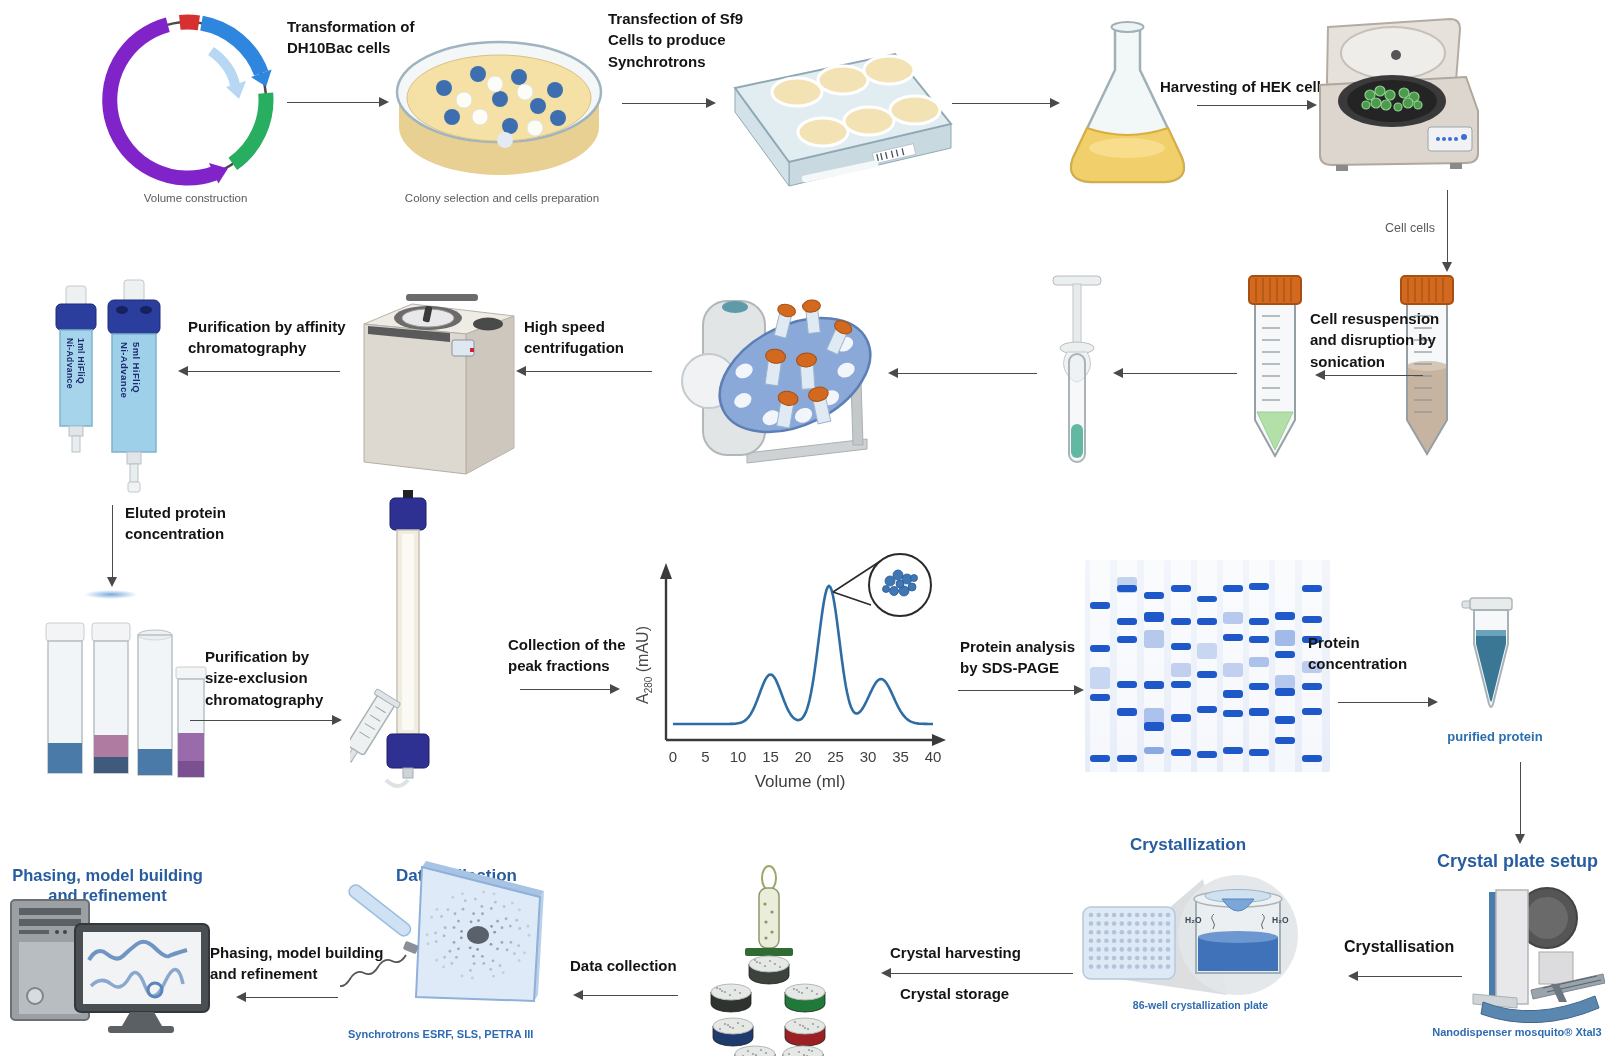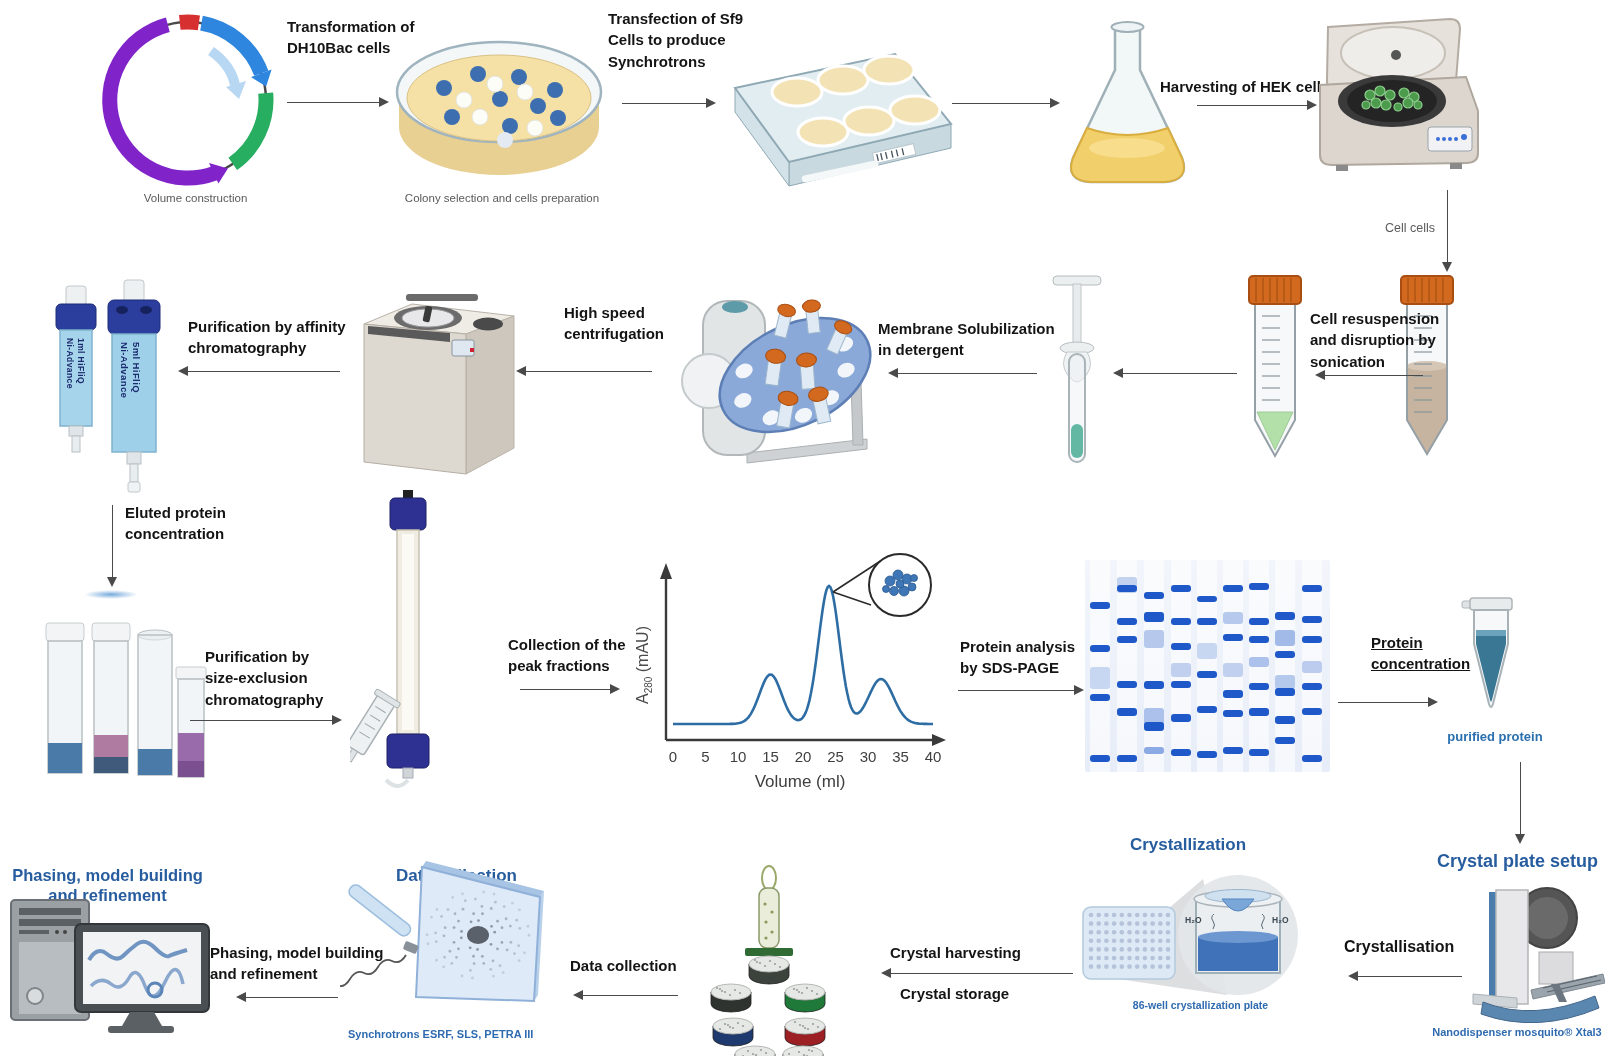--- a/index.html
+++ b/index.html
@@ -232,22 +232,20 @@
     <svg width="65" height="200" viewBox="0 0 65 200">
       <rect x="8" y="6" width="48" height="9" rx="4" fill="#eceff0" stroke="#b6bcbe"></rect>
       <rect x="28" y="14" width="8" height="62" fill="#e8ebec" stroke="#c0c6c8"></rect>
       <ellipse cx="32" cy="78" rx="17" ry="6" fill="#eceff0" stroke="#b9bfc1"></ellipse>
       <path d="M22,82 Q15,94 22,104 Q28,112 32,112 Q36,112 42,104 Q49,94 42,82 Z" fill="#f0f3f4" stroke="#c3c9cb"></path>
       <rect x="24" y="84" width="16" height="108" rx="8" fill="rgba(238,242,244,0.5)" stroke="#aab4b8" stroke-width="2"></rect>
       <rect x="26" y="154" width="12" height="34" rx="6" fill="#63b8a4"></rect>
     </svg>
   </div>
 
-  <div class="lbl" style="left:878px;top:318px;">Membrane Solubilization
-in detergent</div>
   <div class="arr arr-h arr-l" style="left:890px;top:373px;width:147px;"></div>
 
   <div class="abs" style="left:655px;top:263px;">
     <svg width="225" height="212" viewBox="0 0 225 212">
       <polygon points="92,190 212,176 212,186 92,200" fill="#cfd2d4" stroke="#aab0b2"></polygon>
       <polygon points="196,118 206,118 208,182 198,182" fill="#c4c8ca" stroke="#aab0b2"></polygon>
       <rect x="48" y="38" width="62" height="154" rx="24" fill="#e2e5e6" stroke="#b2b8ba" stroke-width="2"></rect>
       <ellipse cx="80" cy="44" rx="13" ry="6" fill="#5d9ba8"></ellipse>
       <circle cx="54" cy="118" r="27" fill="#f0f2f3" stroke="#c5cacc" stroke-width="2"></circle>
       <g transform="rotate(-26 140 112)">
@@ -288,21 +286,21 @@
             <ellipse cx="130.5" cy="135" rx="10" ry="7" fill="#d2691f" stroke="#a84e12"></ellipse>
           </g>
         <g transform="rotate(-12 166 146)">
             <rect x="160" y="132" width="13" height="28" fill="#dfeaf5" stroke="#9db6cc"></rect>
             <ellipse cx="166.5" cy="131" rx="10" ry="7" fill="#d2691f" stroke="#a84e12"></ellipse>
           </g>
       </g>
     </svg>
   </div>
 
-  <div class="lbl" style="left:524px;top:302px;margin-left:40px;">High speed
+  <div class="lbl" style="left:524px;top:316px;">High speed
 centrifugation</div>
   <div class="arr arr-h arr-l" style="left:518px;top:371px;width:134px;"></div>
 
   <div class="abs" style="left:348px;top:278px;">
     <svg width="175" height="202" viewBox="0 0 175 202">
       <rect x="58" y="16" width="72" height="7" rx="3" fill="#6b6b6b"></rect>
       <polygon points="16,46 64,26 166,38 118,56" fill="#efebe5" stroke="#b9b2a8"></polygon>
       <polygon points="118,56 166,38 166,170 118,196" fill="#cdc7bd" stroke="#b9b2a8"></polygon>
       <polygon points="16,46 118,56 118,196 16,184" fill="#ddd8d0" stroke="#b5aea4"></polygon>
       <polygon points="20,48 102,55 102,64 20,56" fill="#5a5a5a"></polygon>
@@ -503,21 +501,21 @@
       <div class="gel-stripe" style="left: 217px; width: 20px;"></div>
       <div class="gel-band" style="left: 217px; width: 20px; top: 25px; height: 7px; opacity: 1; background: rgb(31, 89, 201);"></div>
       <div class="gel-band" style="left: 217px; width: 20px; top: 56px; height: 7px; opacity: 1; background: rgb(31, 89, 201);"></div>
       <div class="gel-band" style="left: 217px; width: 20px; top: 76px; height: 7px; opacity: 1; background: rgb(31, 89, 201);"></div>
       <div class="gel-band" style="left: 217px; width: 20px; top: 101px; height: 12px; opacity: 0.28; background: rgb(31, 89, 201);"></div>
       <div class="gel-band" style="left: 217px; width: 20px; top: 123px; height: 7px; opacity: 1; background: rgb(31, 89, 201);"></div>
       <div class="gel-band" style="left: 217px; width: 20px; top: 148px; height: 7px; opacity: 1; background: rgb(31, 89, 201);"></div>
       <div class="gel-band" style="left: 217px; width: 20px; top: 195px; height: 7px; opacity: 1; background: rgb(31, 89, 201);"></div>
     </div>
 
-  <div class="lbl" style="left:1371px;top:632px;text-decoration:underline;">Protein
+  <div class="lbl" style="left:1308px;top:632px;">Protein
 concentration</div>
   <div class="arr arr-h arr-r" style="left:1338px;top:702px;width:98px;"></div>
 
   <div class="abs" style="left:1460px;top:592px;">
     <svg width="62" height="122" viewBox="0 0 62 122">
       <rect x="2" y="9" width="10" height="7" rx="2" fill="#dfe3e5" stroke="#b0b6b8"></rect>
       <rect x="10" y="6" width="42" height="12" rx="3" fill="#e8ebec" stroke="#b0b6b8" stroke-width="1.5"></rect>
       <path d="M14,18 L48,18 L48,52 L33,112 Q31,118 29,112 L14,52 Z" fill="rgba(240,244,246,0.6)" stroke="#a9b2b6" stroke-width="2"></path>
       <path d="M16,38 L46,38 L46,52 L32,108 Q31,111 30,108 L16,52 Z" fill="#3a7795"></path>
       <rect x="16" y="38" width="30" height="6" fill="#6ba3bd"></rect>

